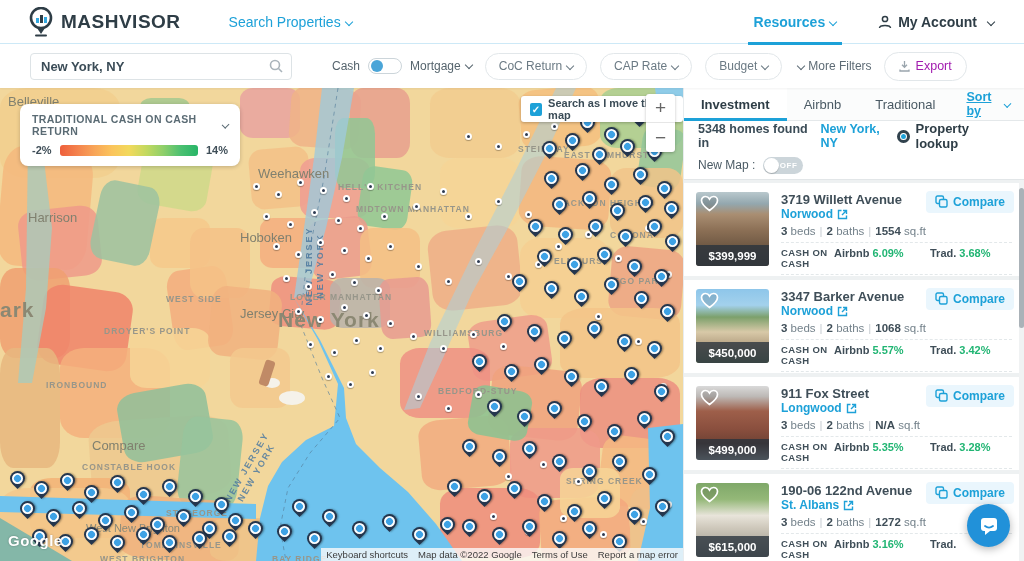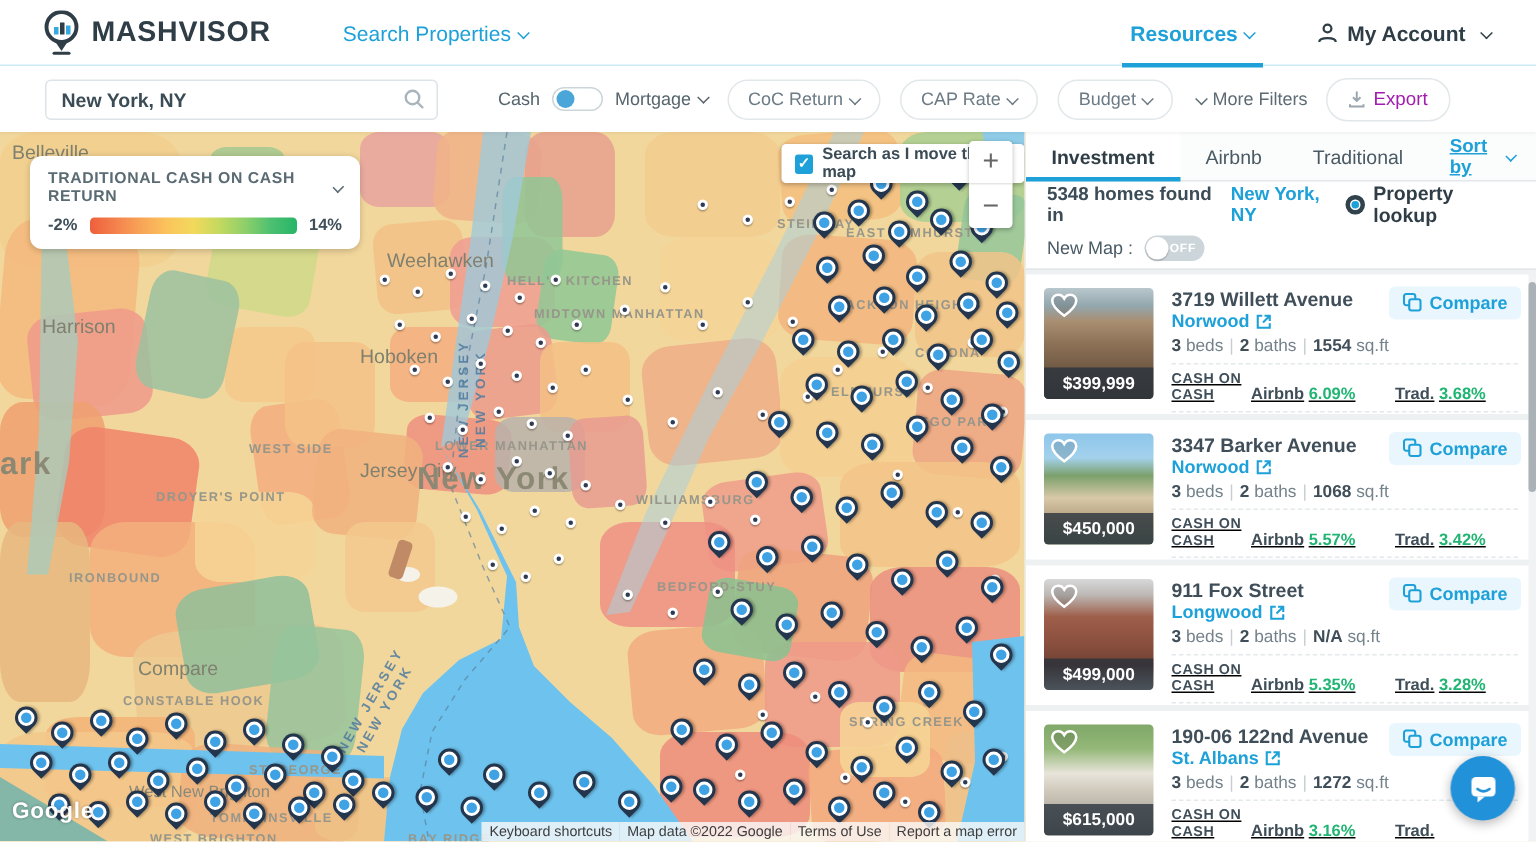--- a/index.html
+++ b/index.html
@@ -90,21 +90,21 @@
   .p0 { background:linear-gradient(180deg,#b9c8cd 0%,#93a7ae 16%,#a98e72 30%,#8b6f55 52%,#6e5843 74%,#55463a 100%); }
   .p1 { background:linear-gradient(180deg,#8ec6ea 0%,#a3d1ec 22%,#7ca06b 38%,#d8c9a8 58%,#b5a182 76%,#76855f 100%); }
   .p2 { background:linear-gradient(180deg,#d9d9d9 0%,#bdb9b6 14%,#9e5f4a 34%,#8a4f3e 58%,#6e4234 78%,#c9c9c9 100%); }
   .p3 { background:linear-gradient(180deg,#7fa869 0%,#94b878 22%,#e8e4da 44%,#cfc9bc 60%,#b9b4a8 74%,#898983 100%); }
   .card-body { margin-left:85px; }
   .addr { font-size:13px; font-weight:bold; color:#3f4e58; line-height:15px; }
   .nbhd { font-size:12px; font-weight:bold; color:#1da1d8; display:flex; align-items:center; gap:4px; line-height:14px; cursor:pointer; }
   .bbline { font-size:11.5px; color:#74828b; margin-top:4px; }
   .bbline b { color:#3f4e58; }
   .bbline .sep { color:#c7cdd2; margin:0 4px; }
-  .mrow { display:flex; align-items:flex-end; border-top:1px dashed #e3e8ea; margin-top:5px; padding-top:4px;text-decoration:underline; }
+  .mrow { display:flex; align-items:flex-start; border-top:1px dashed #e3e8ea; margin-top:5px; padding-top:4px; }
   .mlabel { font-size:9.5px; font-weight:bold; color:#3f4e58; letter-spacing:.4px; flex:1; }
   .mcell { width:96px; font-size:11px; color:#3f4e58; }
   .mcell b.src { font-weight:bold; }
   .mcell .val { font-weight:bold; margin-left:3px; }
   .val.green { color:#21b573; }
   .val.gray { color:#8a959c; font-weight:normal; }
   .mcell.trad { width:82px; }
   .compare-btn { position:absolute; right:10px; top:8px; background:#eaf6fd; border-radius:4px; display:flex; align-items:flex-start; gap:5px; padding:4px 9px; font-size:12px; font-weight:bold; color:#1da1d8; cursor:pointer; }
 
   .intercom { position:fixed; left:967px; top:504px; width:43px; height:43px; border-radius:50%; background:#2191d9; box-shadow:0 2px 8px rgba(0,0,0,.3); display:flex; align-items:center; justify-content:center; cursor:pointer; z-index:50; }

